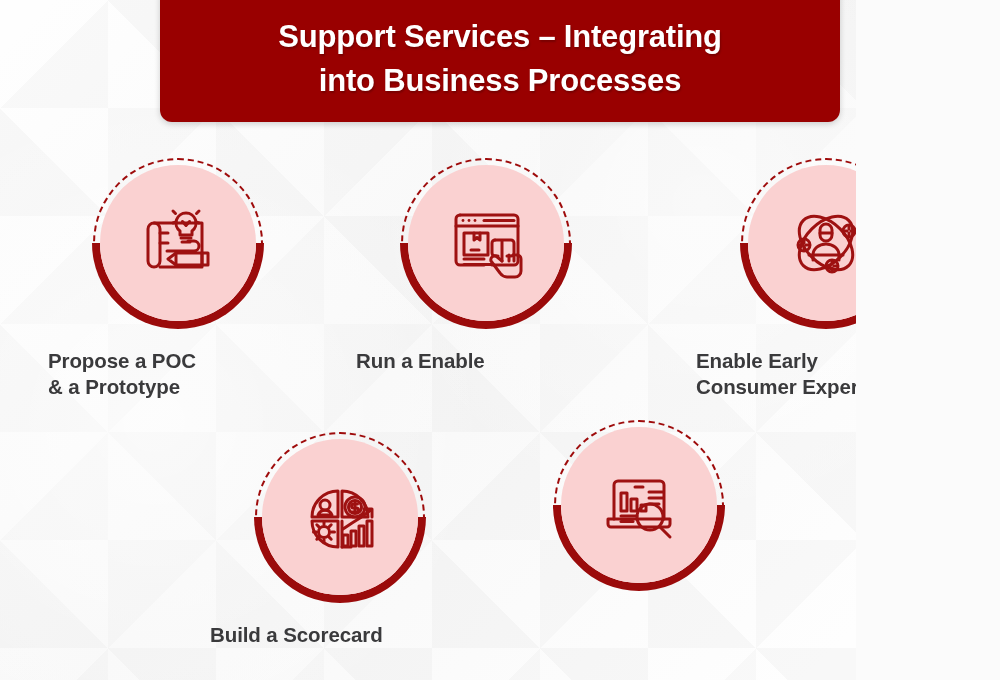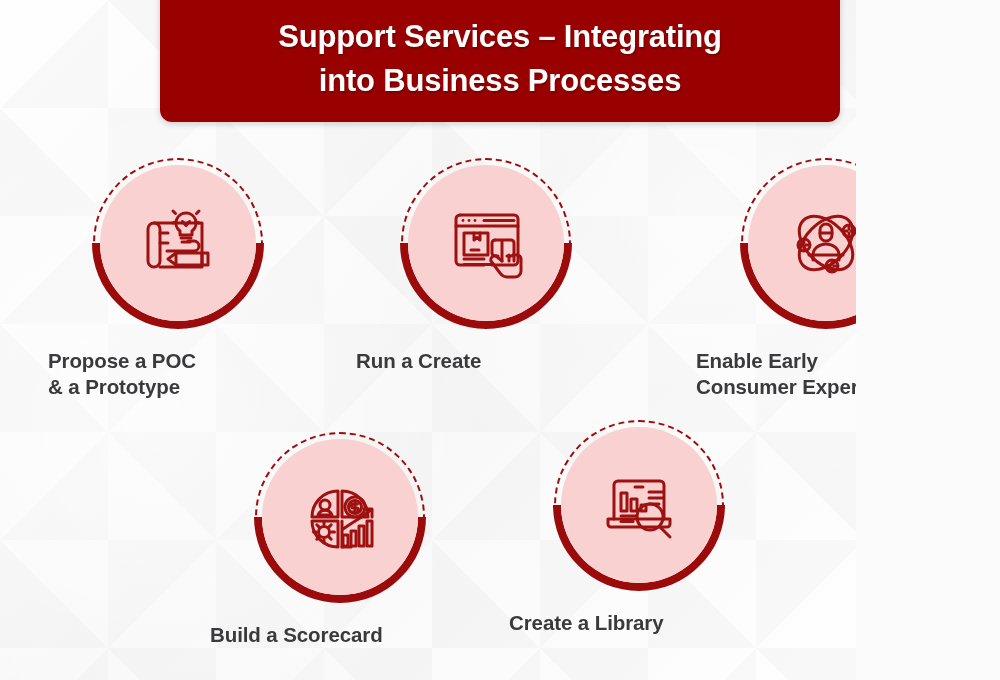--- a/index.html
+++ b/index.html
@@ -207,21 +207,21 @@
             <path d="M55 43 h16 a3 3 0 0 1 3 3 v10 a3 3 0 0 1 -3 3 h-4"></path>
             <path d="M58 59 h-3 a3 3 0 0 1 -3 -3 v-10 a3 3 0 0 1 3 -3"></path>
 
             <path d="M62 44 v20"></path>
             <path d="M62 64 l-6 -5 a4 4 0 0 0 -5 5 l9 12 a9 9 0 0 0 7 4 h8 a6 6 0 0 0 6 -6 v-12 a4 4 0 0 0 -4 -4 h-4"></path>
             <path d="M69 58 v6 M74 60 v4"></path>
           </svg>
         </span>
       </div>
     </div>
-    <div class="item-label">Run a Create</div>
+    <div class="item-label">Run a Enable</div>
   </div>
 
   <div class="item" id="item-2">
     <div class="circle-wrap">
       <div class="ring-dashed"></div>
       <div class="ring-arc"></div>
       <div class="circle-fill">
         <span>
           <svg width="92" height="92" viewBox="0 0 92 92" fill="none" stroke="#9e1111" stroke-width="3" stroke-linecap="round" stroke-linejoin="round">
 
@@ -311,16 +311,15 @@
 
             <path d="M28 57 h16"></path>
             <path d="M28 62.5 h12"></path>
 
             <circle cx="57" cy="58" r="13"></circle>
             <path d="M66.5 67.5 L77 78"></path>
           </svg>
         </span>
       </div>
     </div>
-    <div class="item-label">Create a Library</div>
   </div>
 
 </div>
 
 </body></html>

